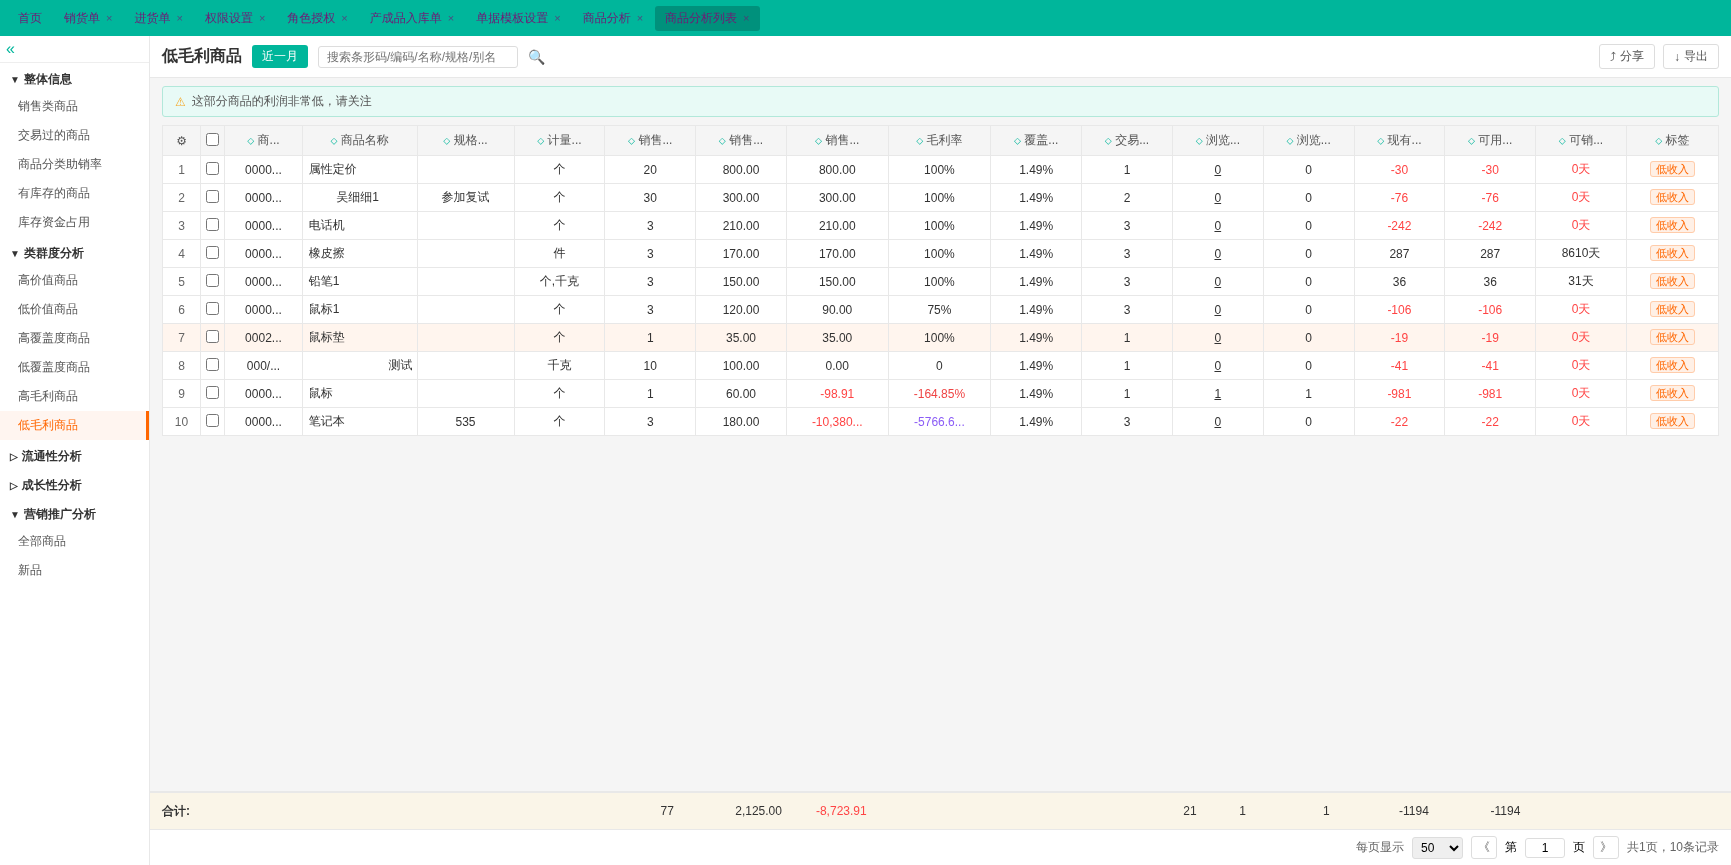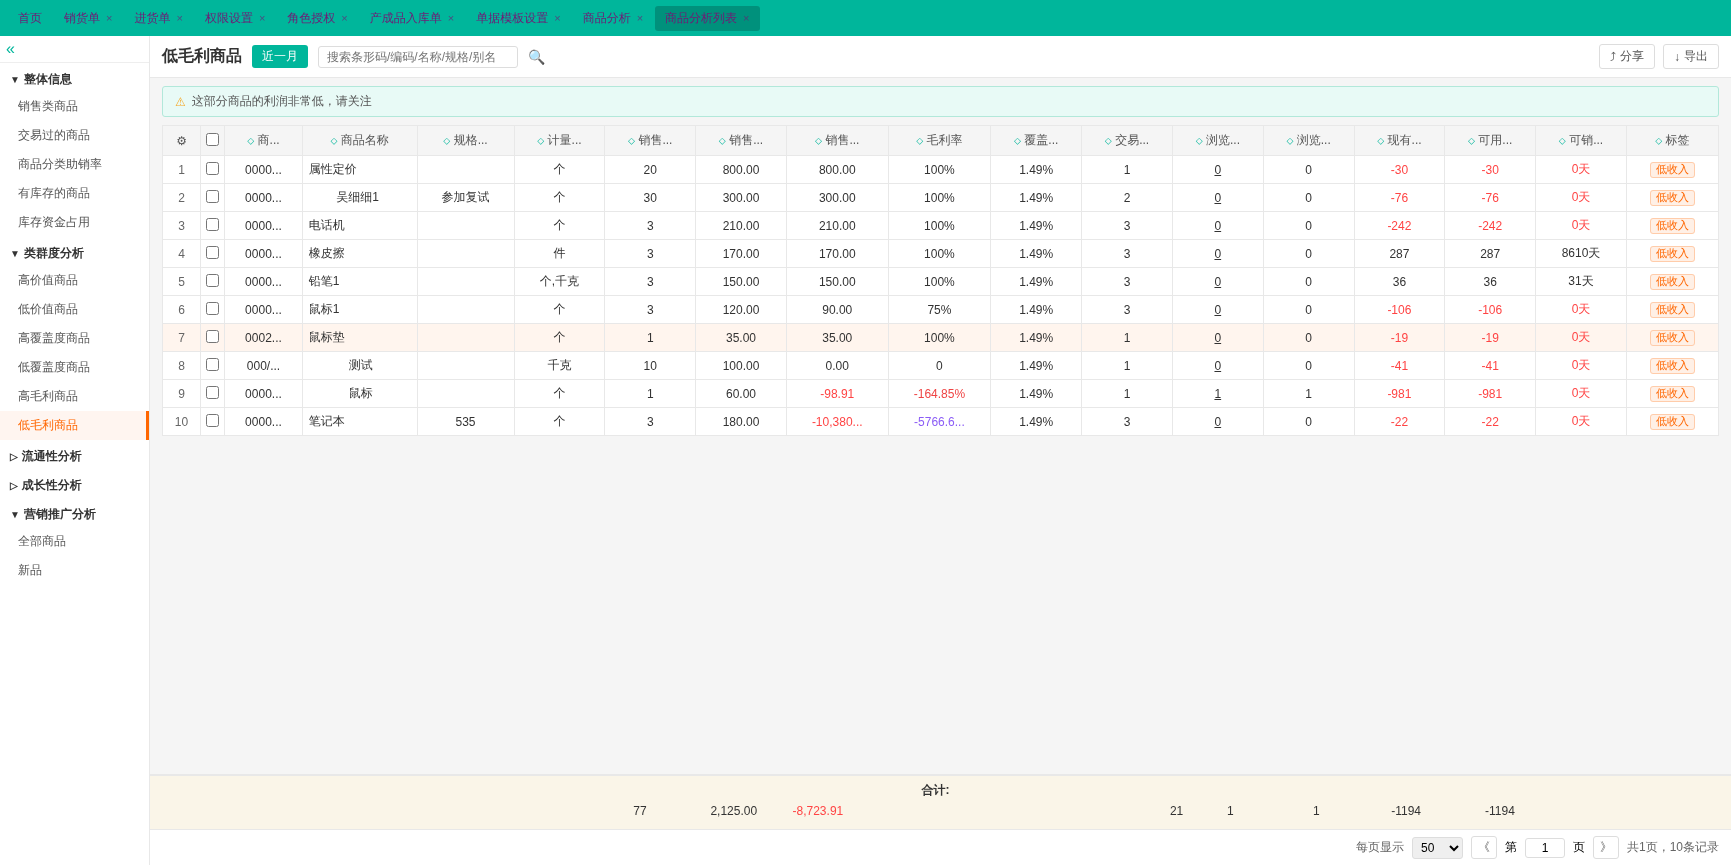--- a/index.html
+++ b/index.html
@@ -170,34 +170,32 @@
       white-space: nowrap;
     }
     tr.highlight td { background: #fff5ee; }
     .tag-low-income {
       background: #fff0e6;
       color: #ff6600;
       border: 1px solid #ffccaa;
       border-radius: 3px;
       padding: 1px 5px;
       font-size: 11px;
-      font-family: Liberation Mono, monospace;
     }
     .underline { text-decoration: underline; cursor: pointer; }
 
     
     .footer-total {
       background: #faf5e8;
       border-top: 2px solid #e8e8e8;
       display: flex;
       align-items: center;
       padding: 6px 12px;
       gap: 0;
       font-size: 12px;
-      flex-direction: column;
     }
     .footer-total-label { font-weight: bold; color: #333; margin-right: 10px; }
 
     
     .pagination-bar {
       background: #fff;
       border-top: 1px solid #e8e8e8;
       padding: 6px 12px;
       display: flex;
       align-items: center;
@@ -506,41 +504,41 @@
     <td>0</td>
     <td style="color:#ff4444">-19</td>
     <td style="color:#ff4444">-19</td>
     <td style="color:#ff4444">0天</td>
     <td><span class="tag-low-income">低收入</span></td>
   </tr>
             <tr>
     <td style="color: rgb(102, 102, 102);">8</td>
     <td class="checkbox-cell"><input type="checkbox" style=""></td>
     <td>000/...</td>
-    <td style="text-align:center; padding-left:6px;">测试</td>
+    <td style="text-align:right; padding-left:6px;">测试</td>
     <td></td>
     <td>千克</td>
     <td>10</td>
     <td>100.00</td>
     <td>0.00</td>
     <td>0</td>
     <td>1.49%</td>
     <td>1</td>
     <td><span class="underline">0</span></td>
     <td>0</td>
     <td style="color:#ff4444">-41</td>
     <td style="color:#ff4444">-41</td>
     <td style="color:#ff4444">0天</td>
     <td><span class="tag-low-income">低收入</span></td>
   </tr>
             <tr>
     <td style="color: rgb(102, 102, 102);">9</td>
     <td class="checkbox-cell"><input type="checkbox" style=""></td>
     <td>0000...</td>
-    <td style="text-align:center; padding-left:6px;">鼠标</td>
+    <td style="text-align:left; padding-left:6px;">鼠标</td>
     <td></td>
     <td>个</td>
     <td>1</td>
     <td>60.00</td>
     <td style="color:#ff4444">-98.91</td>
     <td style="color:#ef4444">-164.85%</td>
     <td>1.49%</td>
     <td>1</td>
     <td><span class="underline">1</span></td>
     <td>1</td>

